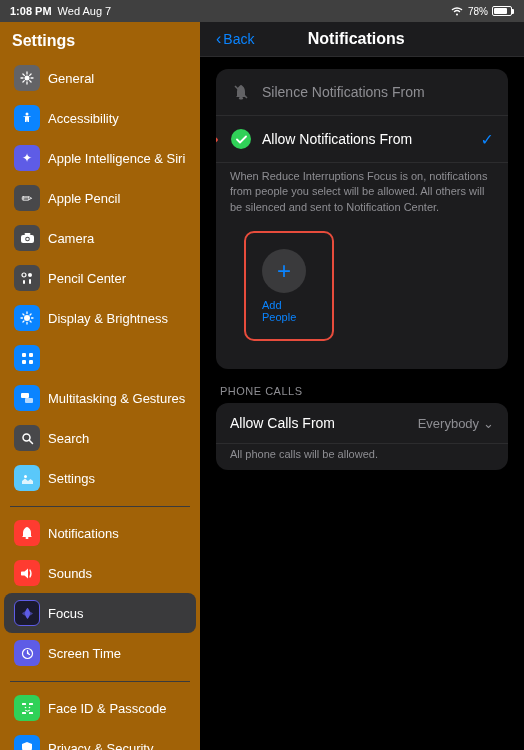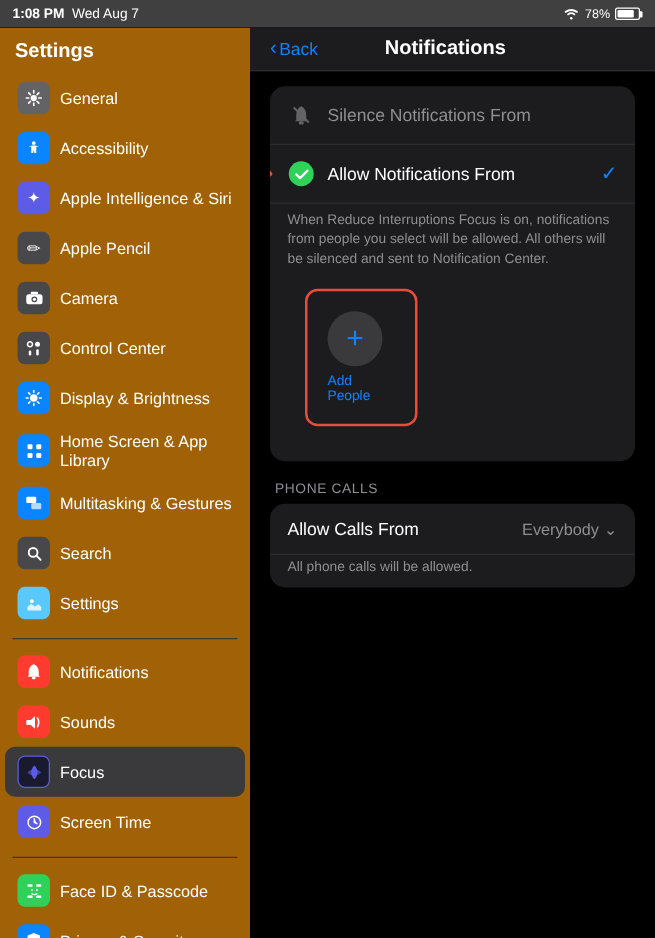--- a/index.html
+++ b/index.html
@@ -363,41 +363,40 @@
       </div>
       <div class="sidebar-item">
         <div class="sidebar-item-icon icon-dark-gray">
           <svg width="14" height="14" viewBox="0 0 14 14" fill="none">
               <circle cx="4" cy="4" r="2" stroke="white" stroke-width="1.2"></circle>
               <circle cx="10" cy="4" r="2" fill="white"></circle>
               <rect x="3" y="9" width="2" height="4" rx="1" fill="white"></rect>
               <rect x="9" y="8" width="2" height="5" rx="1" fill="white"></rect>
             </svg>
         </div>
-        <span class="sidebar-item-label">Control Center</span>
+        <span class="sidebar-item-label">Pencil Center</span>
       </div>
       <div class="sidebar-item">
         <div class="sidebar-item-icon icon-blue">
           <svg width="14" height="14" viewBox="0 0 14 14" fill="white">
               <circle cx="7" cy="7" r="3"></circle>
               <path d="M7 1v1.5M7 11.5V13M1 7h1.5M11.5 7H13M2.93 2.93l1.06 1.06M10.01 10.01l1.06 1.06M2.93 11.07l1.06-1.06M10.01 3.99l1.06-1.06" stroke="white" stroke-width="1.3" stroke-linecap="round"></path>
             </svg>
         </div>
         <span class="sidebar-item-label">Display &amp; Brightness</span>
       </div>
       <div class="sidebar-item">
         <div class="sidebar-item-icon icon-blue">
           <svg width="13" height="13" viewBox="0 0 13 13" fill="white">
               <rect x="1" y="1" width="4" height="4" rx="1"></rect>
               <rect x="8" y="1" width="4" height="4" rx="1"></rect>
               <rect x="1" y="8" width="4" height="4" rx="1"></rect>
               <rect x="8" y="8" width="4" height="4" rx="1"></rect>
             </svg>
         </div>
-        <span class="sidebar-item-label">Home Screen &amp; App Library</span>
       </div>
       <div class="sidebar-item">
         <div class="sidebar-item-icon icon-blue">
           <svg width="14" height="12" viewBox="0 0 14 12" fill="none">
               <rect x="1" y="1" width="8" height="5" rx="1" fill="white"></rect>
               <rect x="5" y="6" width="8" height="5" rx="1" fill="white" opacity="0.7"></rect>
             </svg>
         </div>
         <span class="sidebar-item-label">Multitasking &amp; Gestures</span>
       </div>

